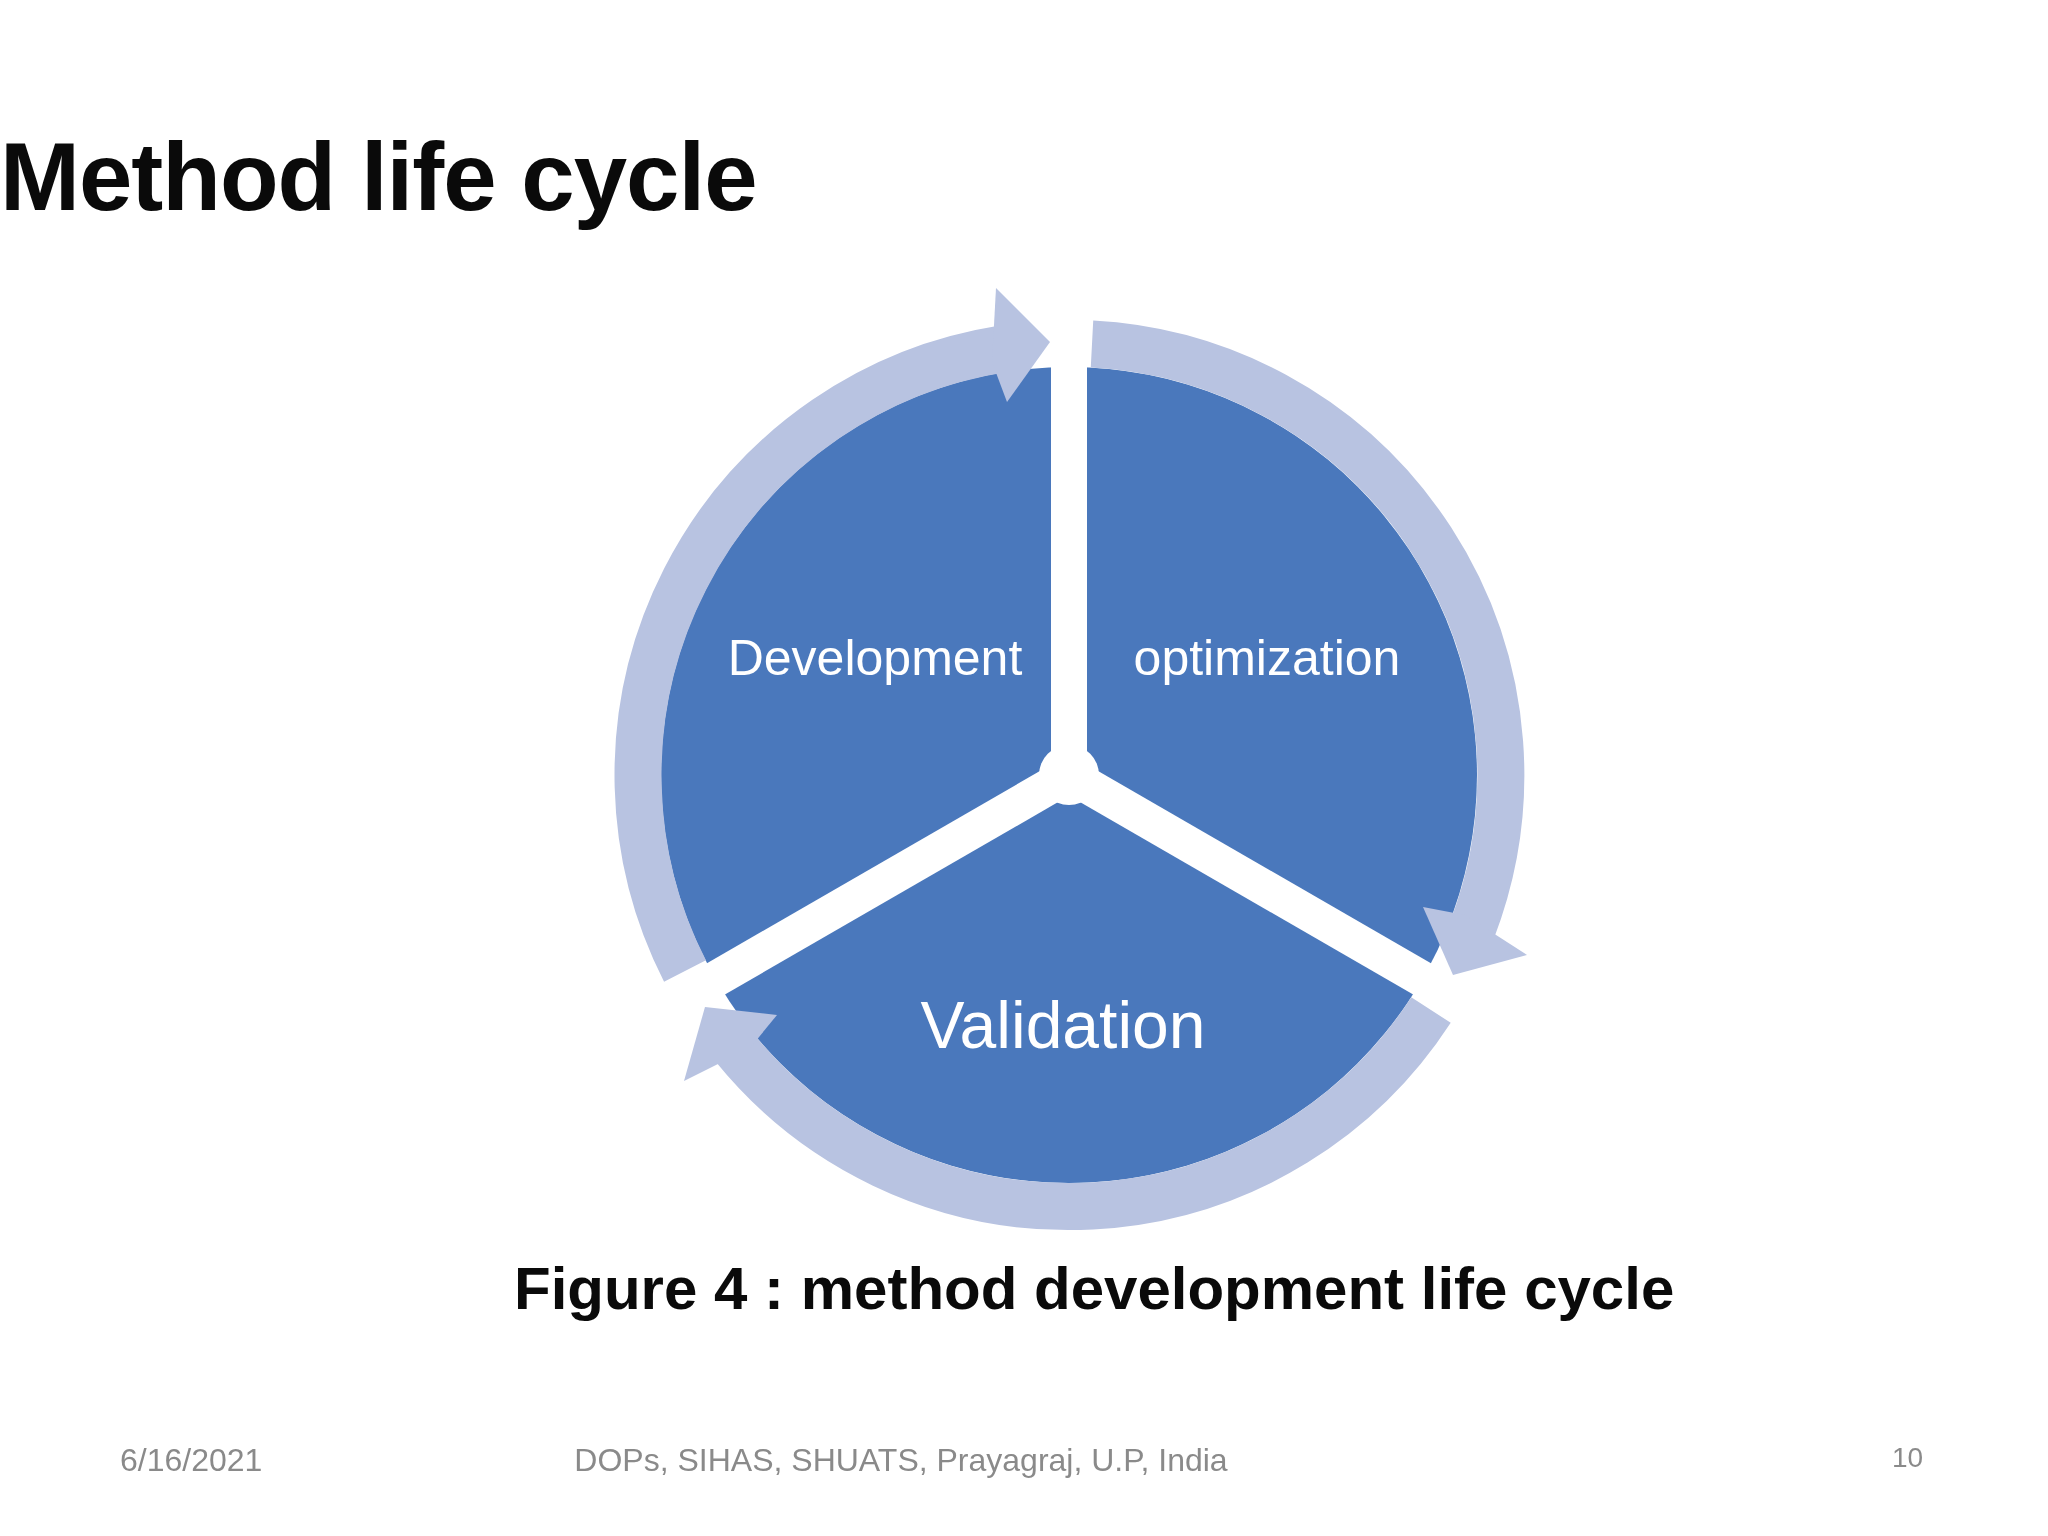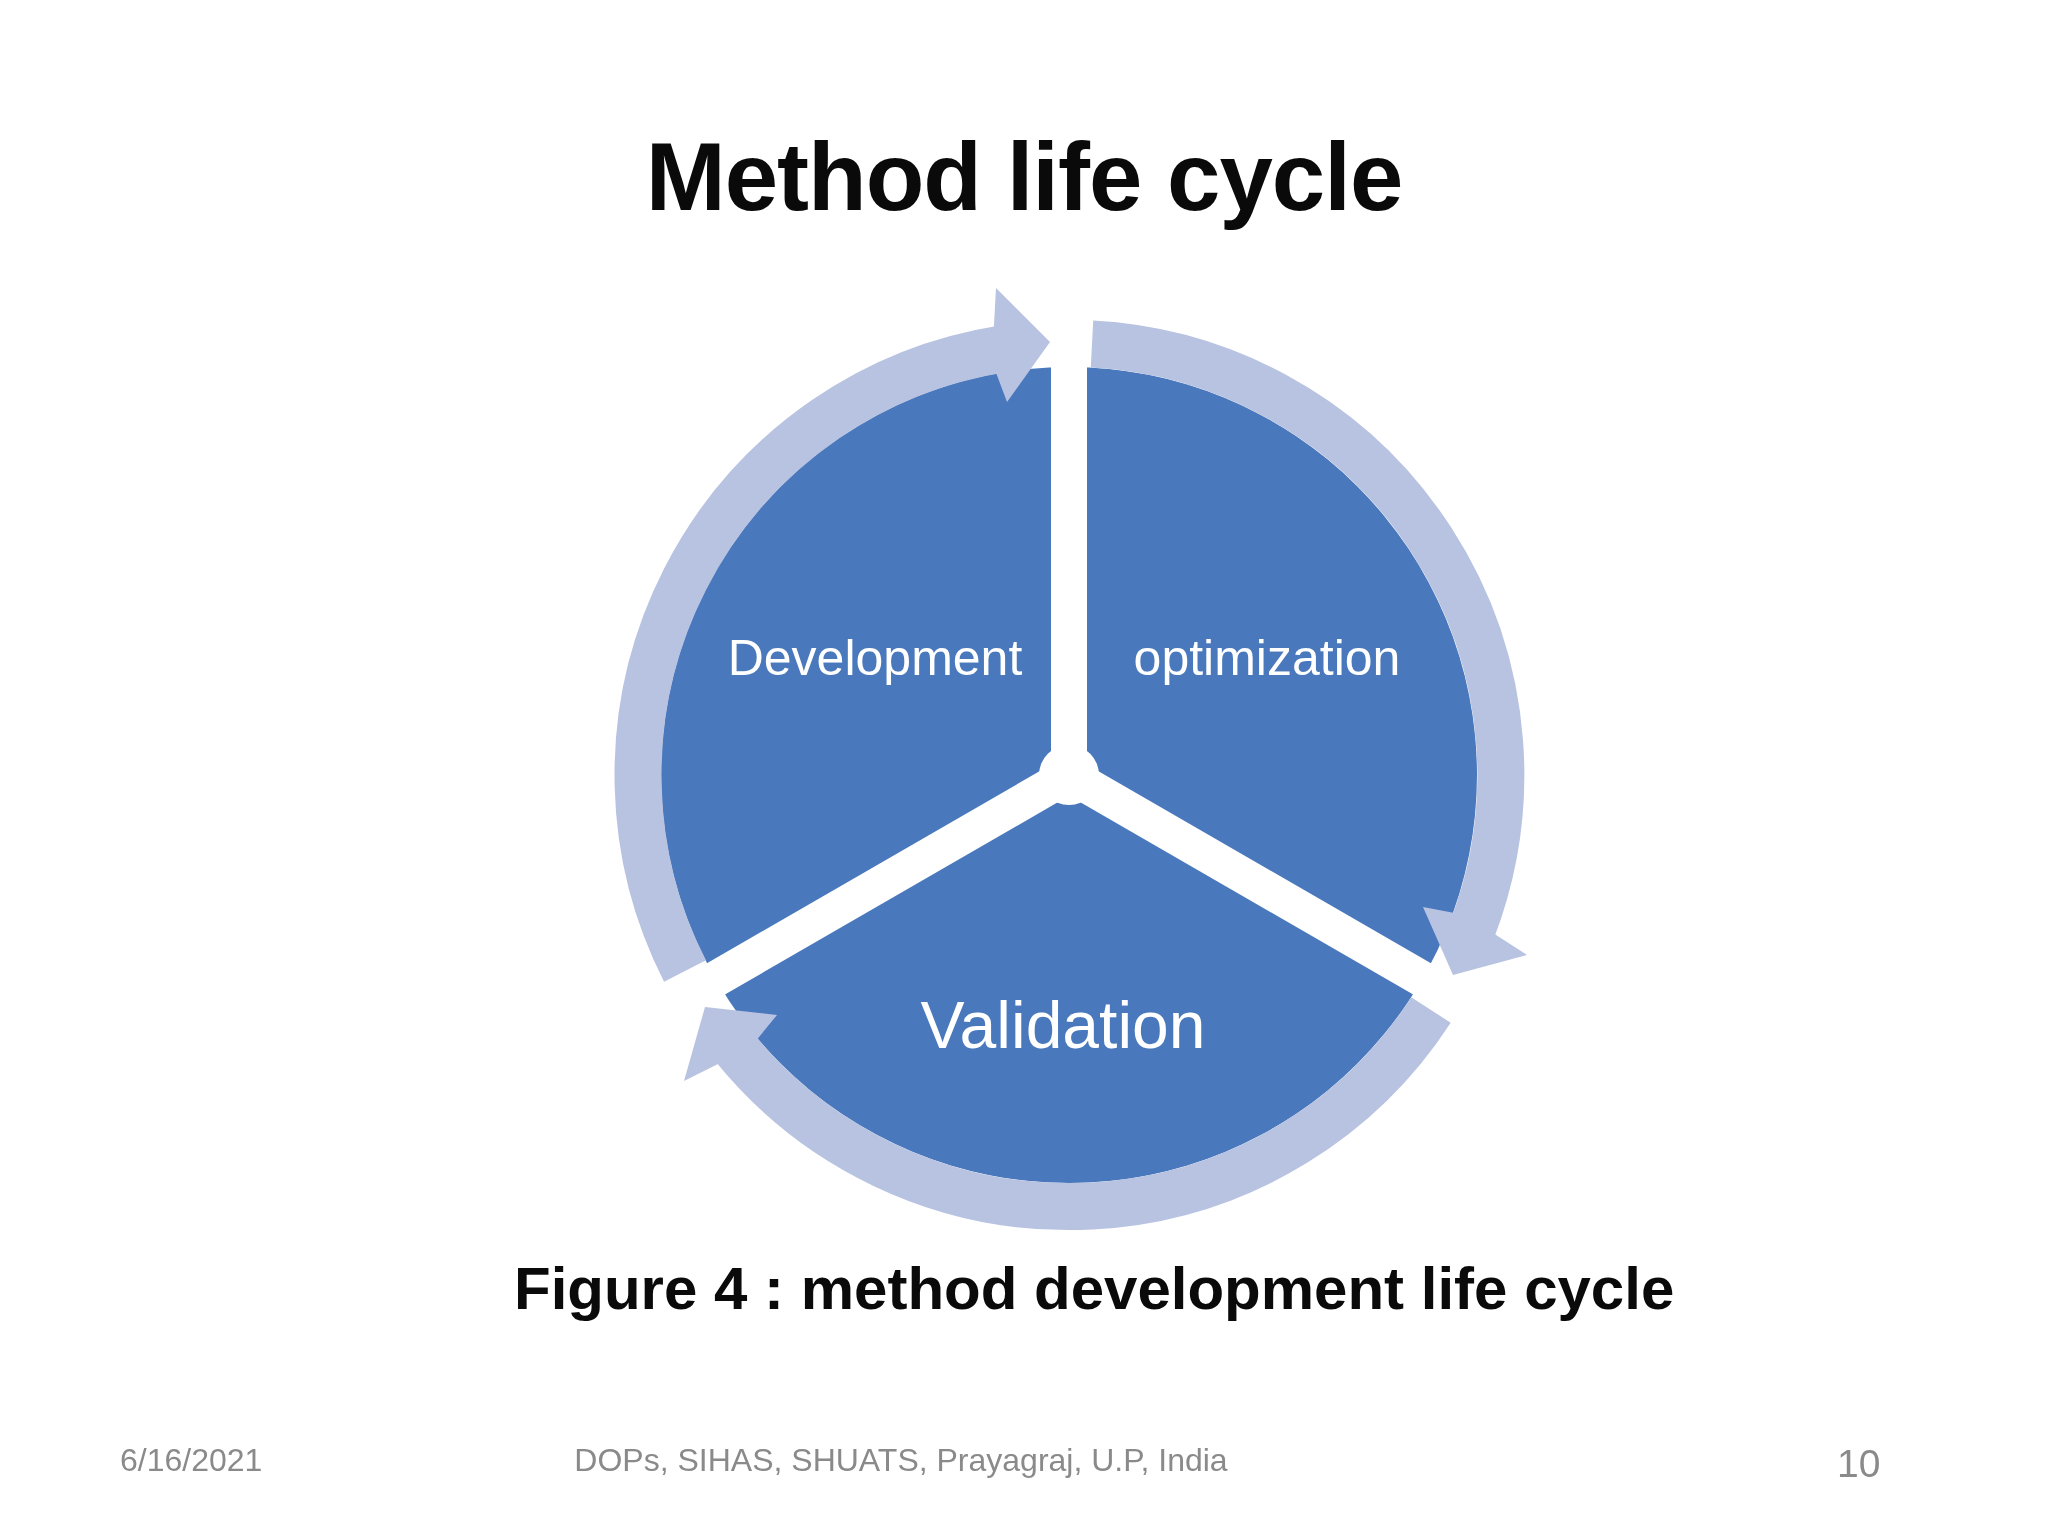--- a/index.html
+++ b/index.html
@@ -15,21 +15,21 @@
     position: relative;
     background: #ffffff;
     overflow: hidden;
     font-family: "Liberation Sans", sans-serif;
   }
   .slide-title {
     position: absolute;
     top: 122px;
     left: 0;
     width: 2048px;
-    text-align: center;
+    text-align: left;
     font-size: 96px;
     font-weight: bold;
     letter-spacing: -1px;
     color: var(--ink);
     white-space: nowrap;
   }
   .diagram-svg {
     position: absolute;
     left: 560px;
     top: 240px;
@@ -70,23 +70,23 @@
     left: 0;
     top: 1442px;
     width: 1802px;
     text-align: center;
     font-size: 32px;
     color: var(--footer-ink);
     white-space: nowrap;
   }
   .footer-page {
     position: absolute;
-    left: 1837px;
+    left: 1892px;
     top: 1442px;
-    font-size: 39px;
+    font-size: 28px;
     color: var(--footer-ink);
   }
 </style>
 </head>
 <body>
 
 <div>
 
   <h1 class="slide-title">Method life cycle</h1>
 

